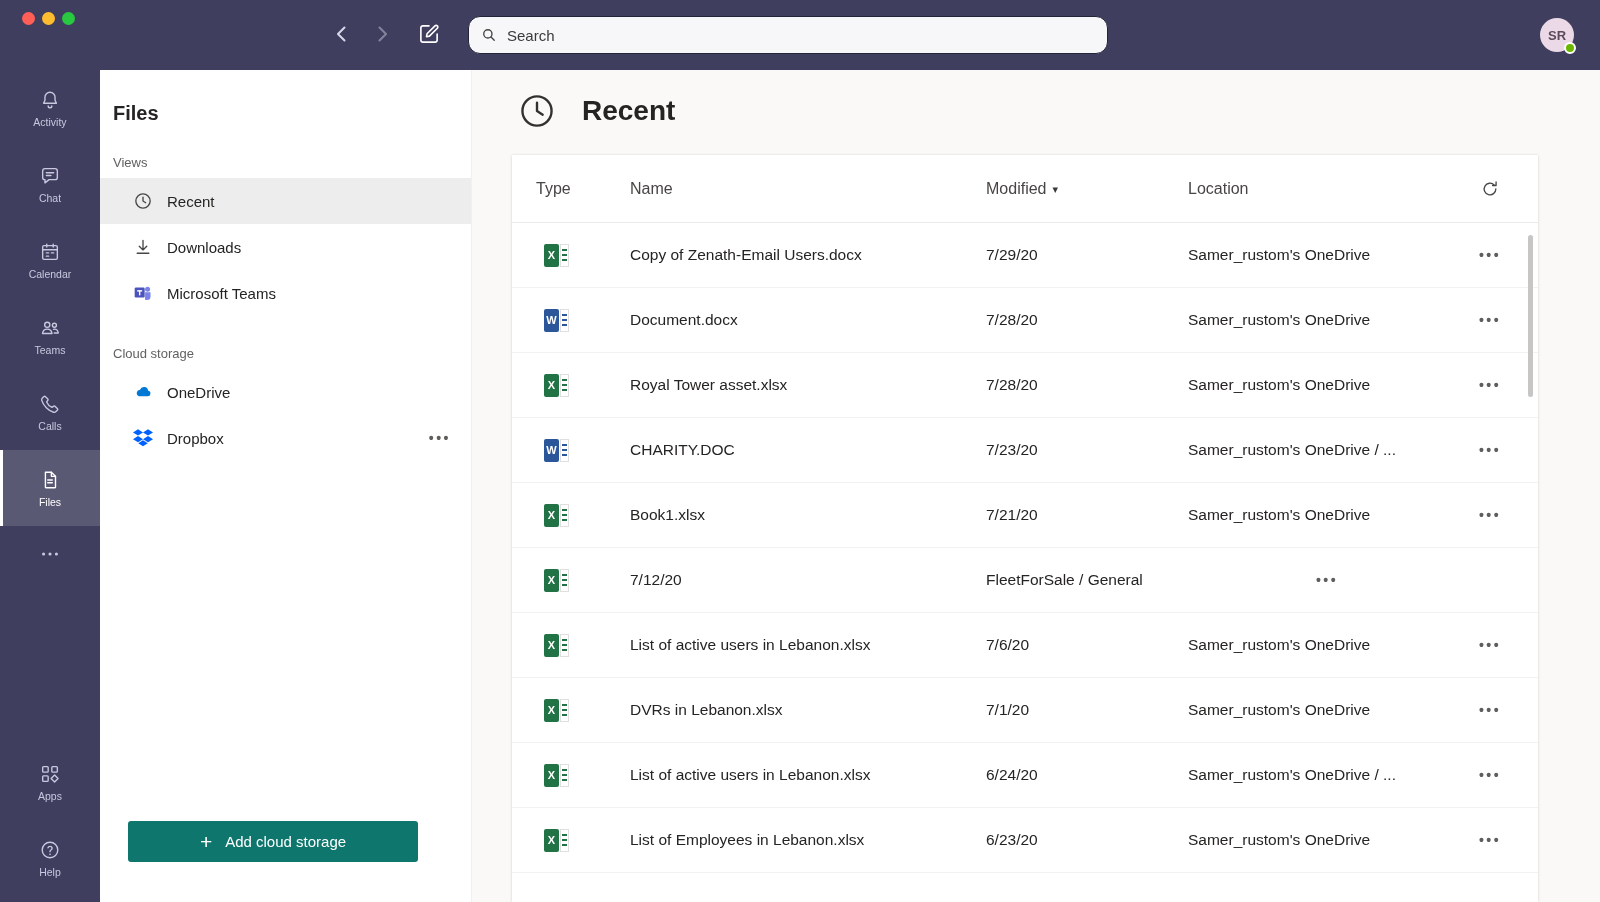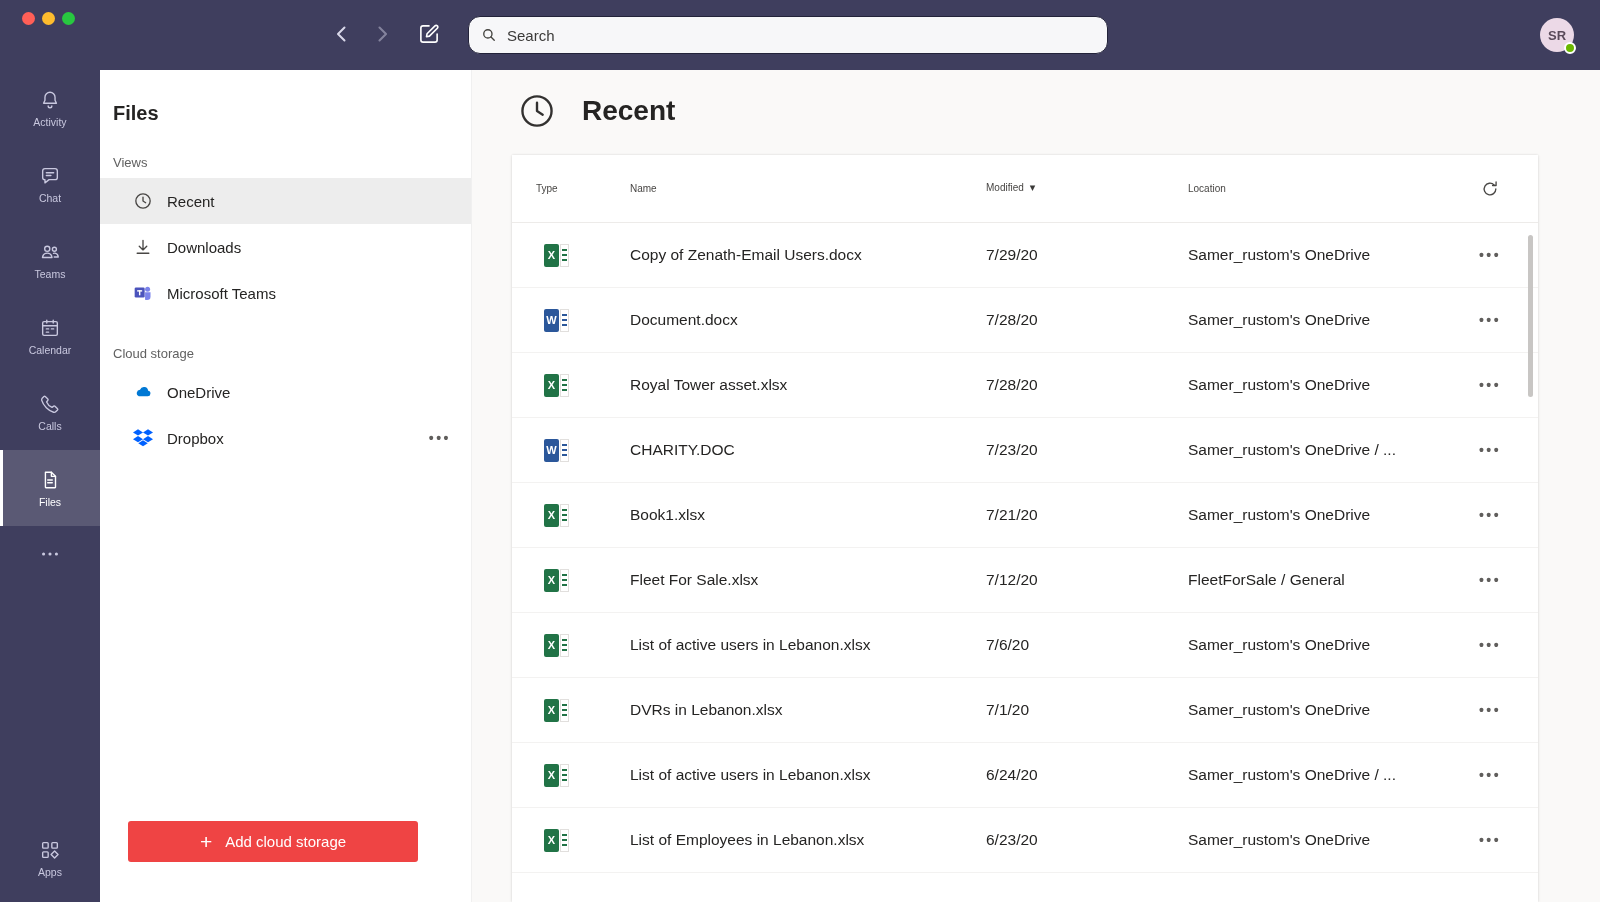--- a/index.html
+++ b/index.html
@@ -45,36 +45,36 @@
   .sidebar{ position:absolute; left:88px; top:70px; bottom:0; width:384px; background:#fff;
     border-right:1px solid #f0f0f0; z-index:3; }
   .sb-title{ margin:32px 0 0 25px; font-size:20px; font-weight:700; color:#252423; }
   .sb-label{ margin:30px 0 8px 25px; font-size:13px; color:#616161; }
   .sb-item{ height:46px; display:flex; align-items:center; gap:14px; padding-left:45px;
     font-size:15px; color:#252423; position:relative; }
   .sb-item.selected{ background:#ededed; }
   .sb-item svg{ width:20px; height:20px; color:#484644; flex:none; }
   .sb-more{ position:absolute; right:20px; top:14px; }
   .dots::after{ content:"\2022\2022\2022"; letter-spacing:2.5px; font-size:14px; font-weight:bold; color:#605e5c; }
-  .add-btn{ position:absolute; left:40px; bottom:40px; width:290px; height:41px; background:#ef4444;
+  .add-btn{ position:absolute; left:40px; bottom:40px; width:290px; height:41px; background:#0f766e;
     border:none; border-radius:3px; color:#fff; font-size:15px; font-family:"Liberation Sans",sans-serif;
     display:flex; align-items:center; justify-content:center; gap:13px; }
   .plus-icon::before{ content:"+"; font-size:21px; font-weight:400; line-height:1; }
 
   
   .main{ position:absolute; left:472px; right:0; top:70px; bottom:0; background:#faf9f8; }
   .main-header{ position:absolute; left:46px; top:22px; display:flex; align-items:center; gap:26px; }
   .clock-big{ width:38px; height:38px; color:#323130; }
   .main-title{ font-size:28px; font-weight:600; color:#252423; }
 
   .table-card{ position:absolute; left:40px; right:62px; top:85px; bottom:0; background:#fff;
     box-shadow:0 0 2px rgba(0,0,0,.12), 0 1px 4px rgba(0,0,0,.06); overflow:hidden; }
   .thead, .trow{ display:grid; grid-template-columns:94px 356px 202px 1fr 48px;
     align-items:center; padding:0 24px; }
-  .thead{ height:68px; border-bottom:1px solid #edebe9; color:#484644; font-size:10px; }
+  .thead{ height:68px; border-bottom:1px solid #edebe9; color:#484644; font-size:16px; }
   .hcell.sorted{ display:flex; align-items:flex-start; }
   .caret::after{ content:"\25BE"; font-size:11px; color:#3b3a39; margin-left:6px; position:relative; top:-1px; }
   .refresh{ justify-self:center; color:#484644; }
   .refresh svg{ width:20px; height:20px; }
   .trow{ height:65px; border-bottom:1px solid #f3f2f1; font-size:15.5px; color:#252423; }
   .cell.type{ padding-left:8px; }
   .cell.more{ justify-self:center; }
 
   .file-icon{ display:flex; width:26px; height:23px; }
   .file-icon .tile{ width:15px; height:100%; border-radius:2px; color:#fff; font-size:11px; font-weight:bold;
@@ -139,34 +139,34 @@
   </div>
   <div class="rail-item" data-interactable="true">
     <svg viewBox="0 0 24 24" fill="none" stroke="currentColor" stroke-width="1.5" stroke-linecap="round" stroke-linejoin="round" data-interactable="false">
       <path d="M4 6.5A2.5 2.5 0 0 1 6.5 4h11A2.5 2.5 0 0 1 20 6.5v7a2.5 2.5 0 0 1-2.5 2.5H11l-4.5 3.5V16A2.5 2.5 0 0 1 4 13.5z"></path>
         <path d="M8 8.5h8M8 11.5h5"></path>
       </svg>
     <span class="rlabel" data-interactable="false">Chat</span>
   </div>
   <div class="rail-item" data-interactable="true">
     <svg viewBox="0 0 24 24" fill="none" stroke="currentColor" stroke-width="1.5" stroke-linecap="round" stroke-linejoin="round" data-interactable="false">
+      <rect x="4" y="5" width="16" height="15" rx="1.5"></rect>
+        <path d="M4 9.5h16M8.5 3.5v3M15.5 3.5v3"></path>
+        <path d="M8 13h2.5M13.5 13H16M8 16.5h2.5"></path>
+      </svg>
+    <span class="rlabel" data-interactable="false">Calendar</span>
+  </div>
+  <div class="rail-item" data-interactable="true">
+    <svg viewBox="0 0 24 24" fill="none" stroke="currentColor" stroke-width="1.5" stroke-linecap="round" stroke-linejoin="round" data-interactable="false">
       <circle cx="9" cy="8.5" r="2.8"></circle>
         <path d="M3.8 18c.4-3 2.6-4.8 5.2-4.8s4.8 1.8 5.2 4.8z"></path>
         <circle cx="16.8" cy="9" r="2.2"></circle>
         <path d="M15.8 13.4c.3-.1.6-.2 1-.2 2.2 0 3.9 1.6 4.2 4.3h-4.4"></path>
       </svg>
     <span class="rlabel" data-interactable="false">Teams</span>
-  </div>
-  <div class="rail-item" data-interactable="true">
-    <svg viewBox="0 0 24 24" fill="none" stroke="currentColor" stroke-width="1.5" stroke-linecap="round" stroke-linejoin="round" data-interactable="false">
-      <rect x="4" y="5" width="16" height="15" rx="1.5"></rect>
-        <path d="M4 9.5h16M8.5 3.5v3M15.5 3.5v3"></path>
-        <path d="M8 13h2.5M13.5 13H16M8 16.5h2.5"></path>
-      </svg>
-    <span class="rlabel" data-interactable="false">Calendar</span>
   </div>
   <div class="rail-item" data-interactable="true">
     <svg viewBox="0 0 24 24" fill="none" stroke="currentColor" stroke-width="1.5" stroke-linecap="round" stroke-linejoin="round" data-interactable="false">
       <path d="M6.8 3.8 9.6 6.6a1 1 0 0 1 .1 1.3L8.3 9.8c1 2.4 3.5 4.9 5.9 5.9l1.9-1.4a1 1 0 0 1 1.3.1l2.8 2.8a1 1 0 0 1 0 1.4l-1.7 1.7c-.7.7-1.7 1-2.6.7C10.4 19.4 4.6 13.6 3 8.1c-.3-.9 0-1.9.7-2.6l1.7-1.7a1 1 0 0 1 1.4 0z"></path>
       </svg>
     <span class="rlabel" data-interactable="false">Calls</span>
   </div>
   <div class="rail-item active" data-interactable="true">
     <svg viewBox="0 0 24 24" fill="none" stroke="currentColor" stroke-width="1.5" stroke-linecap="round" stroke-linejoin="round" data-interactable="false">
       <path d="M7 3.5h6.5L18 8v12a.5.5 0 0 1-.5.5h-10A.5.5 0 0 1 7 20z"></path>
@@ -184,20 +184,28 @@
   </div>
   <div class="rail-bottom" data-interactable="false">
     <div class="rail-item" data-interactable="true">
       <svg viewBox="0 0 24 24" fill="none" stroke="currentColor" stroke-width="1.5" stroke-linejoin="round" data-interactable="false">
         <rect x="4" y="4" width="6" height="6" rx="1"></rect>
           <rect x="14" y="4" width="6" height="6" rx="1"></rect>
           <rect x="4" y="14" width="6" height="6" rx="1"></rect>
           <path d="M17 13.2l3.8 3.8-3.8 3.8-3.8-3.8z"></path>
         </svg>
       <span class="rlabel" data-interactable="false">Apps</span>
+    </div>
+    <div class="rail-item" data-interactable="true">
+      <svg viewBox="0 0 24 24" fill="none" stroke="currentColor" stroke-width="1.5" stroke-linecap="round" data-interactable="false">
+        <circle cx="12" cy="12" r="8.5"></circle>
+          <path d="M9.8 9.6A2.3 2.3 0 0 1 12 8c1.3 0 2.3.9 2.3 2 0 1-.6 1.5-1.3 2-.6.4-1 .8-1 1.5v.3"></path>
+          <circle cx="12" cy="16.7" r="0.9" fill="currentColor" stroke="none"></circle>
+        </svg>
+      <span class="rlabel" data-interactable="false">Help</span>
     </div>
   </div>
 </nav>
 
 <aside class="sidebar" data-interactable="false">
   <h1 class="sb-title" data-interactable="false">Files</h1>
   <div class="sb-label" data-interactable="false">Views</div>
 
   <div class="sb-item selected" data-interactable="true">
     <svg viewBox="0 0 24 24" fill="none" stroke="currentColor" stroke-width="1.6" stroke-linecap="round" stroke-linejoin="round" data-interactable="false">
@@ -362,21 +370,20 @@
       <div class="cell type">
           <span class="file-icon excel" data-interactable="false">
             <span class="tile"></span>
             <span class="page">
               <i></i>
               <i></i>
               <i></i>
             </span>
           </span>
         </div>
-      <div class="cell name" data-interactable="true">Fleet For Sale.xlsx</div>
       <div class="cell mod" data-interactable="false">7/12/20</div>
       <div class="cell loc" data-interactable="false">FleetForSale / General</div>
       <div class="cell more dots" data-interactable="true"></div>
     </div>
     <div class="trow" data-interactable="true">
       <div class="cell type">
           <span class="file-icon excel" data-interactable="false">
             <span class="tile"></span>
             <span class="page">
               <i></i>

